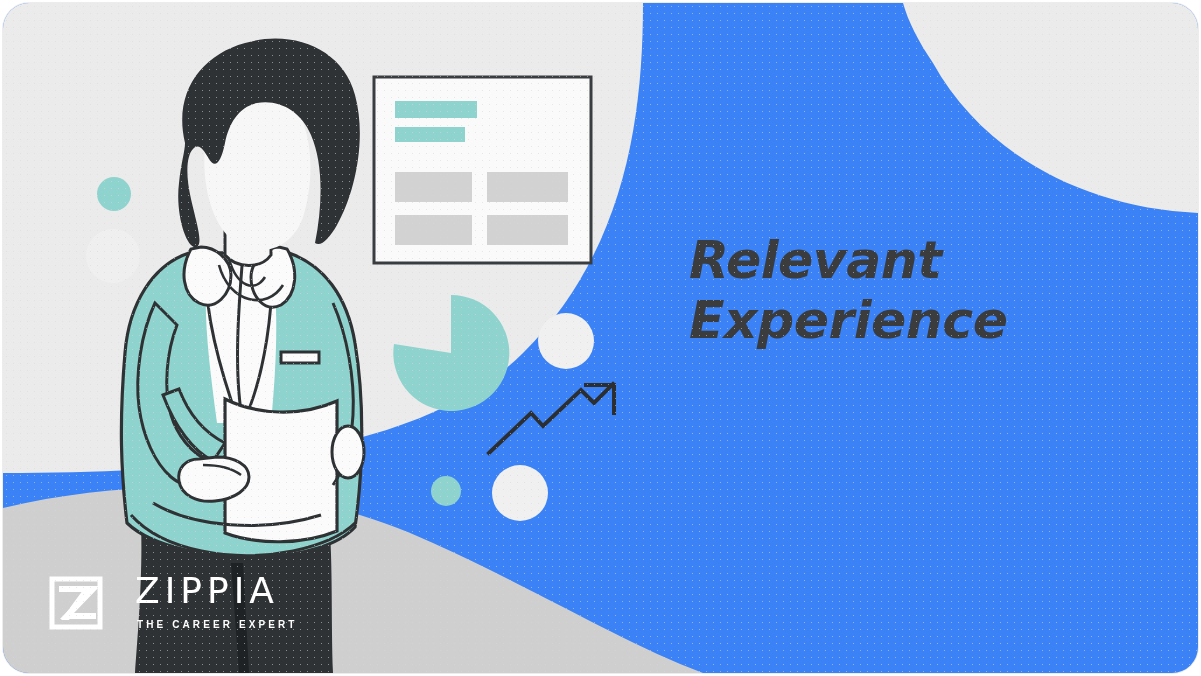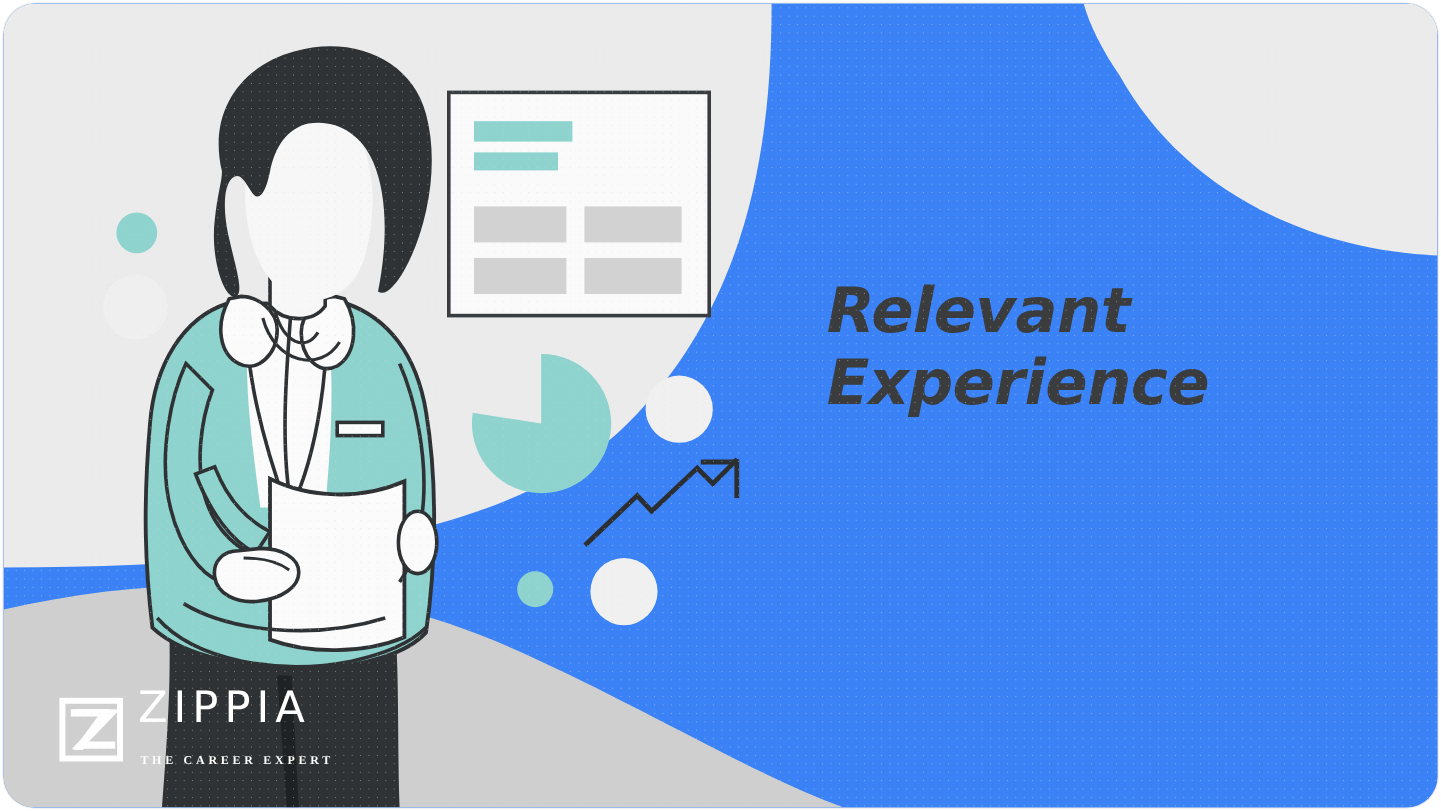--- a/index.html
+++ b/index.html
@@ -65,48 +65,48 @@
     white-space: pre-line;
   }
 
   .logo {
     position: absolute;
     left: 46px;
     top: 570px;
     z-index: 35;
     display: flex;
     align-items: center;
-    gap: 12px;
+    gap: 32px;
   }
   .logo-mark {
     width: 54px;
     height: 54px;
     flex: 0 0 auto;
   }
   .logo-text {
     display: flex;
     flex-direction: column;
     justify-content: center;
   }
   .logo-word {
     font-family: "DejaVu Sans", "Liberation Sans", sans-serif;
     font-size: 36px;
     line-height: 36px;
     font-weight: 400;
     letter-spacing: 5px;
     color: #ffffff;
   }
   .logo-tag {
-    font-family: Liberation Serif, serif;
+    font-family: Liberation Sans, sans-serif;
     font-size: 10px;
     line-height: 14px;
     font-weight: 700;
     letter-spacing: 3.1px;
     color: #ffffff;
-    margin-top: 19px;
+    margin-top: 9px;
     margin-left: 2px;
   }
 </style>
 </head>
 <body>
 
 <div class="stage">
   <div class="card">
 
     <svg class="bg-svg" viewBox="0 0 1195 670">

